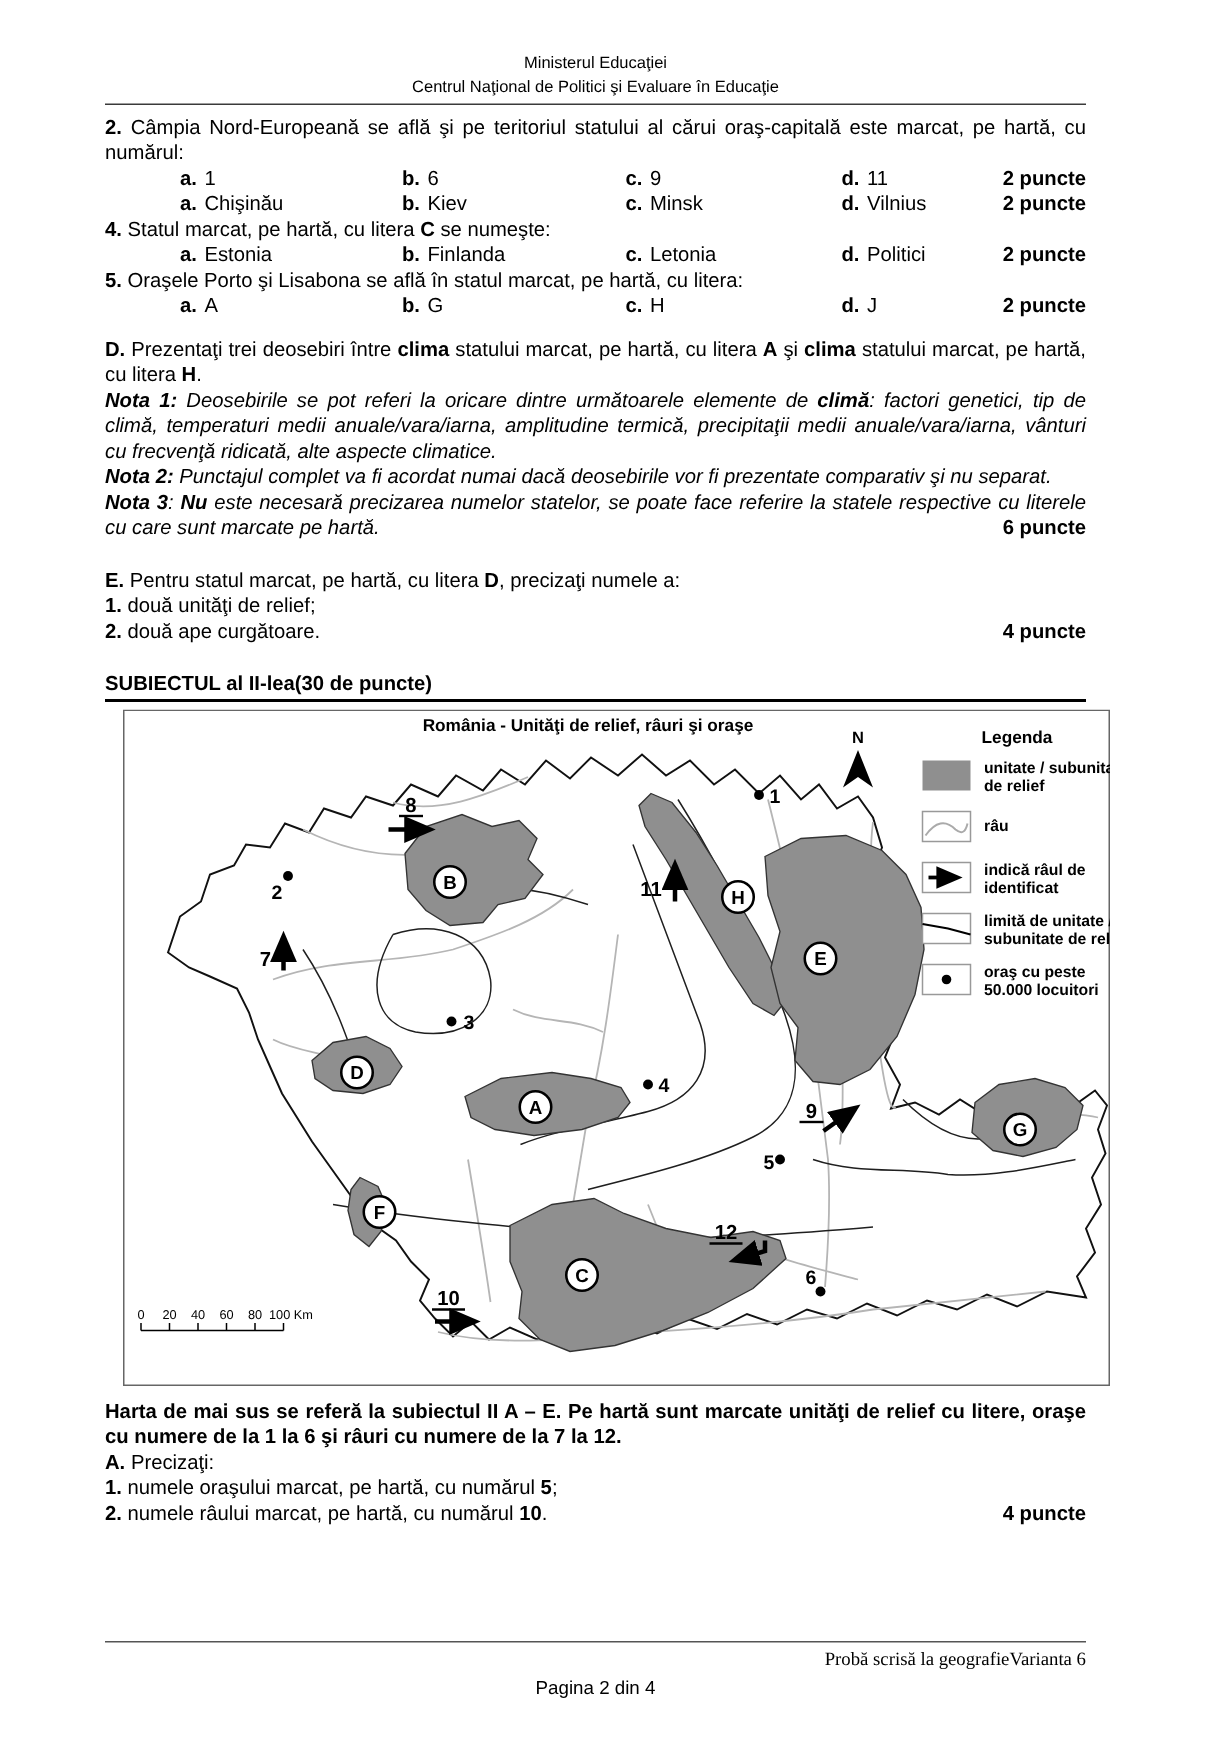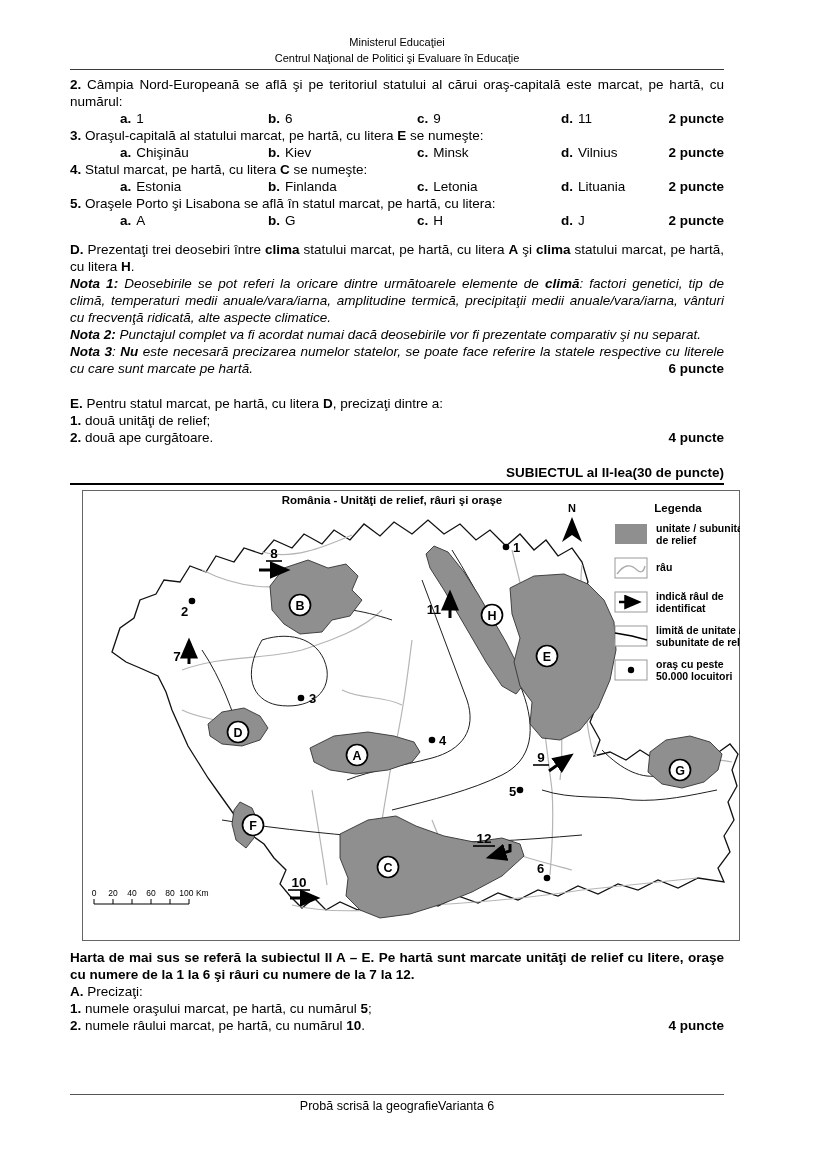--- a/index.html
+++ b/index.html
@@ -16,38 +16,38 @@
   .opts{display:flex;padding-left:50px;align-items:baseline;}
   .opt{display:inline-block;}
   .opt b{font-weight:bold;}
   .opt .ot{margin-left:5px;}
   .opt.oa{width:148px;} .opt.ob{width:149px;} .opt.oc{width:144px;} .opt.od{flex:1;}
   .pts{font-weight:bold;margin-left:auto;}
   .blk{margin-top:12px;}
   .note{font-style:italic;text-align:justify;}
   .pts-line{position:relative;}
   .pts-abs{position:absolute;right:0;bottom:0;font-weight:bold;font-style:normal;}
-  .subj{display:flex;justify-content:flex-end;font-weight:bold;
+  .subj{display:flex;justify-content:flex-start;font-weight:bold;
         border-bottom:2.5px solid #000;padding-bottom:2px;margin-top:18px;}
   .map-wrap{margin:5px 0 8px 12px;width:658px;height:451px;}
   svg text{font-family:"Liberation Sans","DejaVu Sans",sans-serif;}
   .mtitle{font-size:11.5px;font-weight:bold;}
   .mletter circle{fill:#fff;stroke:#000;stroke-width:1.7px;}
   .mletter text{font-size:12.5px;font-weight:bold;text-anchor:middle;}
   .mcity circle{fill:#000;}
   .mcity text{font-size:13px;font-weight:bold;}
   .mriver text{font-size:13.5px;font-weight:bold;text-anchor:middle;}
   .mriver line.ul,.mriver path.ar,.mriver line.ar{stroke:#000;}
   .legend-label{font-size:10.5px;font-weight:bold;}
   .legend-title{font-size:11.5px;font-weight:bold;text-anchor:middle;}
   .scale text{font-size:8.5px;text-anchor:middle;}
   .caption{font-weight:bold;text-align:justify;}
   .footer{position:absolute;left:70px;right:96px;top:1094px;border-top:1.2px solid #555;
           padding-top:3px;font-size:12.5px;}
-  .footer-row{display:flex;justify-content:center;}
+  .footer-row{display:flex;justify-content:flex-end;font-family:Liberation Serif, serif;}
   .footer-center{text-align:center;margin-top:2px;}
 </style>
 </head>
 <body>
 
 <div class="page">
 
   <div class="hdr">
     <div>Ministerul Educaţiei</div>
     <div>Centrul Naţional de Politici şi Evaluare în Educaţie</div>
@@ -59,36 +59,35 @@
       <div class="q-text"><span style="font-weight: bold;">2.</span><span> Câmpia Nord-Europeană se află şi pe teritoriul statului al cărui oraş-capitală este marcat, pe hartă, cu numărul:</span></div>
       <div class="opts">
         <span class="opt oa"><b>a.</b><span class="ot">1</span></span>
         <span class="opt ob"><b>b.</b><span class="ot">6</span></span>
         <span class="opt oc"><b>c.</b><span class="ot">9</span></span>
         <span class="opt od"><b>d.</b><span class="ot">11</span></span>
         <span class="pts">2 puncte</span>
       </div>
     </div>
     <div class="q">
-      <div class="q-text"><span style="font-weight: bold;">3.</span><span> Oraşul-capitală al statului marcat, pe hartă, cu litera </span><span style="font-weight: bold;">E</span><span> se numeşte:</span></div>
       <div class="opts">
         <span class="opt oa"><b>a.</b><span class="ot">Chişinău</span></span>
         <span class="opt ob"><b>b.</b><span class="ot">Kiev</span></span>
         <span class="opt oc"><b>c.</b><span class="ot">Minsk</span></span>
         <span class="opt od"><b>d.</b><span class="ot">Vilnius</span></span>
         <span class="pts">2 puncte</span>
       </div>
     </div>
     <div class="q">
       <div class="q-text"><span style="font-weight: bold;">4.</span><span> Statul marcat, pe hartă, cu litera </span><span style="font-weight: bold;">C</span><span> se numeşte:</span></div>
       <div class="opts">
         <span class="opt oa"><b>a.</b><span class="ot">Estonia</span></span>
         <span class="opt ob"><b>b.</b><span class="ot">Finlanda</span></span>
         <span class="opt oc"><b>c.</b><span class="ot">Letonia</span></span>
-        <span class="opt od"><b>d.</b><span class="ot">Lituania</span></span>
+        <span class="opt od"><b>d.</b><span class="ot">Politici</span></span>
         <span class="pts">2 puncte</span>
       </div>
     </div>
     <div class="q">
       <div class="q-text"><span style="font-weight: bold;">5.</span><span> Oraşele Porto şi Lisabona se află în statul marcat, pe hartă, cu litera:</span></div>
       <div class="opts">
         <span class="opt oa"><b>a.</b><span class="ot">A</span></span>
         <span class="opt ob"><b>b.</b><span class="ot">G</span></span>
         <span class="opt oc"><b>c.</b><span class="ot">H</span></span>
         <span class="opt od"><b>d.</b><span class="ot">J</span></span>
@@ -101,21 +100,21 @@
     <div class="q-text"><span style="font-weight: bold;">D.</span><span> Prezentaţi trei deosebiri între </span><span style="font-weight: bold;">clima</span><span> statului marcat, pe hartă, cu litera </span><span style="font-weight: bold;">A</span><span> şi </span><span style="font-weight: bold;">clima</span><span> statului marcat, pe hartă, cu litera </span><span style="font-weight: bold;">H</span><span>.</span></div>
     <div class="note"><span style="font-weight: bold; font-style: italic;">Nota 1:</span><span style="font-style: italic;"> Deosebirile se pot referi la oricare dintre următoarele elemente de </span><span style="font-weight: bold; font-style: italic;">climă</span><span style="font-style: italic;">: factori genetici, tip de climă, temperaturi medii anuale/vara/iarna, amplitudine termică, precipitaţii medii anuale/vara/iarna, vânturi cu frecvenţă ridicată, alte aspecte climatice.</span></div>
     <div class="note"><span style="font-weight: bold; font-style: italic;">Nota 2:</span><span style="font-style: italic;"> Punctajul complet va fi acordat numai dacă deosebirile vor fi prezentate comparativ şi nu separat.</span></div>
     <div class="note pts-line">
       <span><span style="font-weight: bold; font-style: italic;">Nota 3</span><span style="font-style: italic;">: </span><span style="font-weight: bold; ">Nu</span><span style="font-style: italic;"> este necesară precizarea numelor statelor, se poate face referire la statele respective cu literele cu care sunt marcate pe hartă.</span></span>
       <span class="pts-abs">6 puncte</span>
     </div>
   </div>
 
   <div class="blk" style="margin-top:18px;">
-    <div><span style="font-weight: bold;">E.</span><span> Pentru statul marcat, pe hartă, cu litera </span><span style="font-weight: bold;">D</span><span>, precizaţi dintre a:</span></div>
+    <div><span style="font-weight: bold;">E.</span><span> Pentru statul marcat, pe hartă, cu litera </span><span style="font-weight: bold;">D</span><span>, precizaţi numele a:</span></div>
     <div><span style="font-weight: bold;">1.</span><span> două unităţi de relief;</span></div>
     <div class="pts-line">
       <span><span style="font-weight: bold;">2.</span><span> două ape curgătoare.</span></span>
       <span class="pts-abs">4 puncte</span>
     </div>
   </div>
 
   <div class="subj">
     <span>SUBIECTUL al II-lea</span>
     <span>(30 de puncte)</span>
@@ -326,13 +325,14 @@
     </div>
   </div>
 
 </div>
 
 <div class="footer">
   <div class="footer-row">
     <span>Probă scrisă la geografie</span>
     <span>Varianta 6</span>
   </div>
+  <div class="footer-center">Pagina 2 din 4</div>
 </div>
 
 </body></html>

